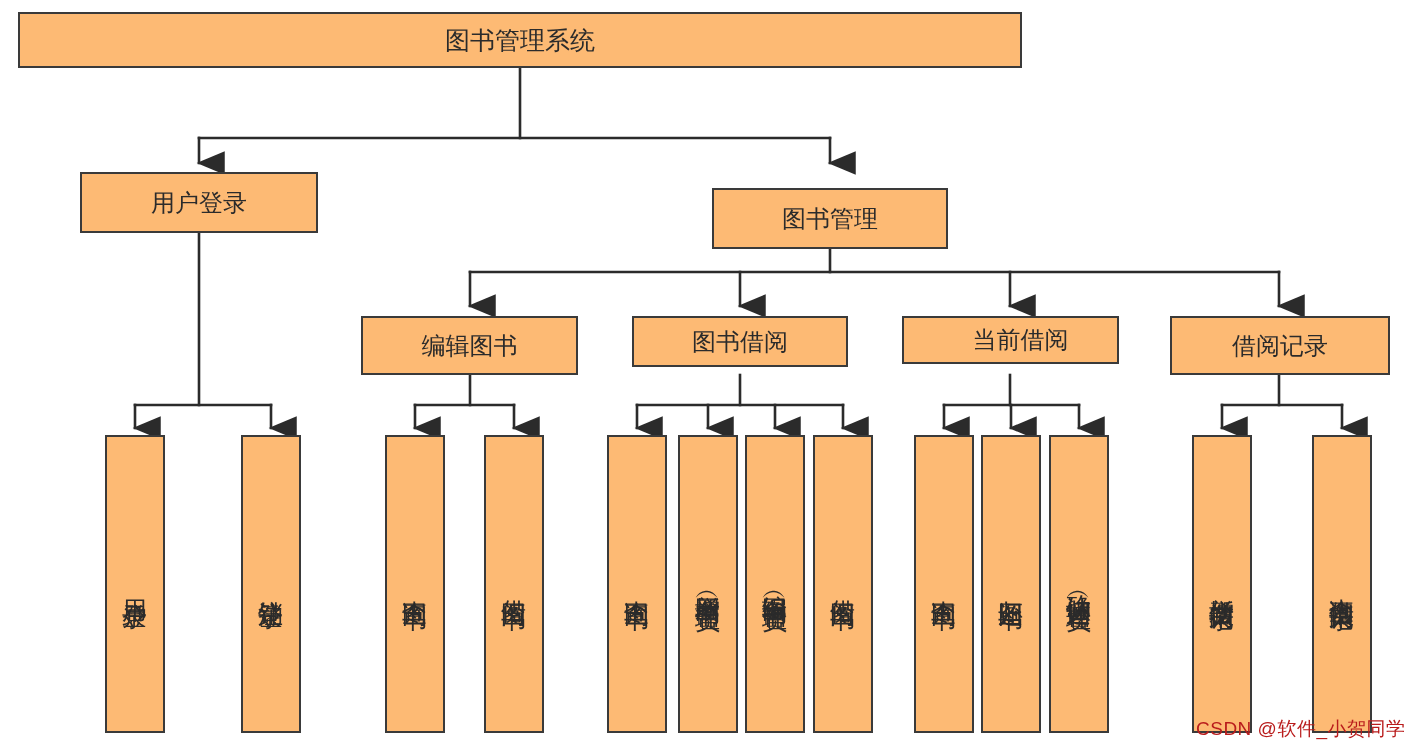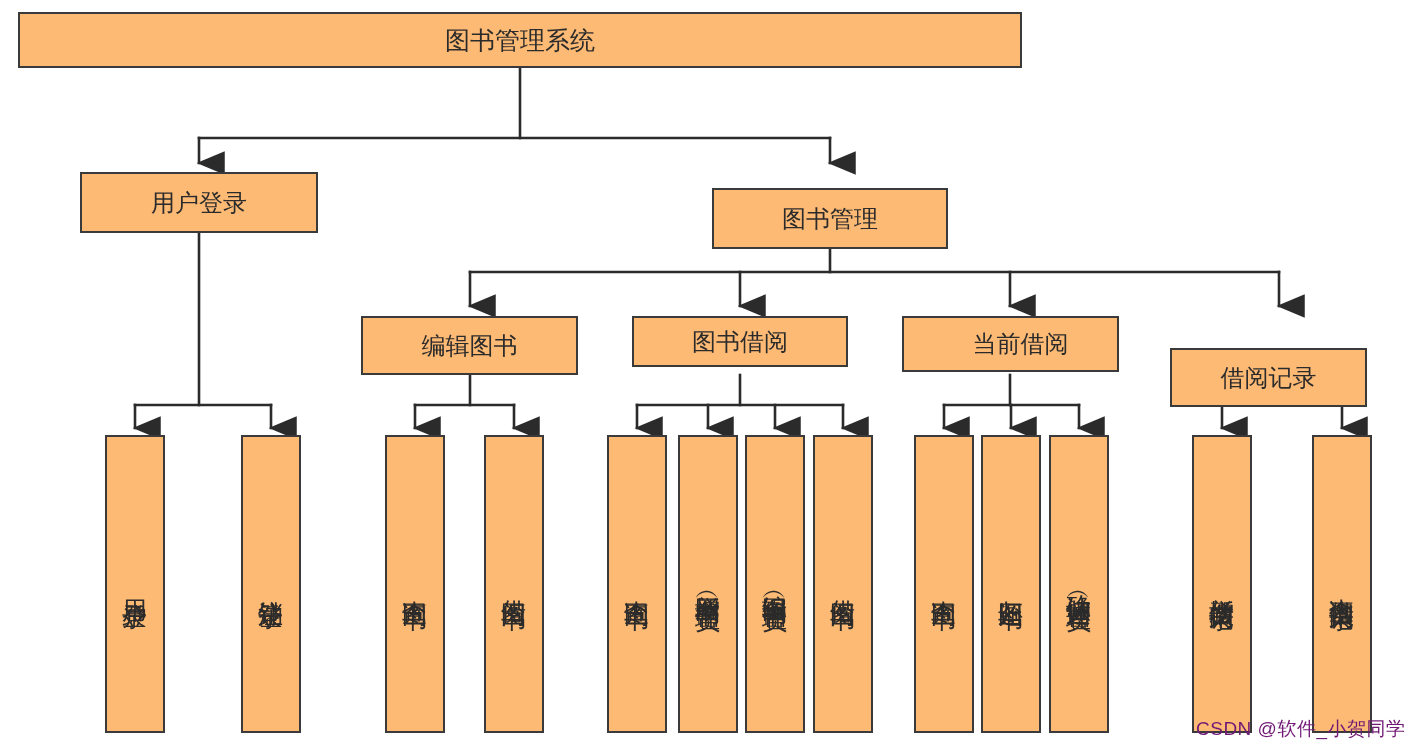--- a/index.html
+++ b/index.html
@@ -55,21 +55,21 @@
     writing-mode: vertical-rl;
     text-orientation: upright;
     font-size: 25px;
     line-height: 1.12;
     letter-spacing: 2px;
     white-space: pre;
     max-height: 286px;
   }
   .watermark {
     position: absolute;
-    color: #701a75;
+    color: #b91c1c;
     font-size: 19px;
     white-space: nowrap;
     letter-spacing: 0.5px;
   }
 </style>
 </head>
 <body>
 
 <div id="diagram-root">
 
@@ -135,24 +135,24 @@
   <div class="node node-l2" style="left:712px; top:188px; width:236px; height:61px;">
     <span class="label">图书管理</span>
   </div>
 
   <div class="node node-l3" style="left:361px; top:316px; width:217px; height:59px;">
     <span class="label">编辑图书</span>
   </div>
   <div class="node node-l3" style="left:632px; top:316px; width:216px; height:51px;">
     <span class="label">图书借阅</span>
   </div>
-  <div class="node node-l3" style="left:902px; top:316px; width:217px; height:56px;padding-left:20px;">
+  <div class="node node-l3" style="left:902px; top:316px; width:217px; height:48px;padding-left:20px;">
     <span class="label">当前借阅</span>
   </div>
-  <div class="node node-l3" style="left:1170px; top:316px; width:197px; height:59px;margin-top:32px;">
+  <div class="node node-l3" style="left:1170px; top:316px; width:220px; height:59px;">
     <span class="label">借阅记录</span>
   </div>
 
   <div class="node node-leaf" style="left:105px; top:435px; width:60px; height:298px;">
     <span class="label">用户登录</span>
   </div>
   <div class="node node-leaf" style="left:241px; top:435px; width:60px; height:298px;">
     <span class="label">注销登录</span>
   </div>
 

